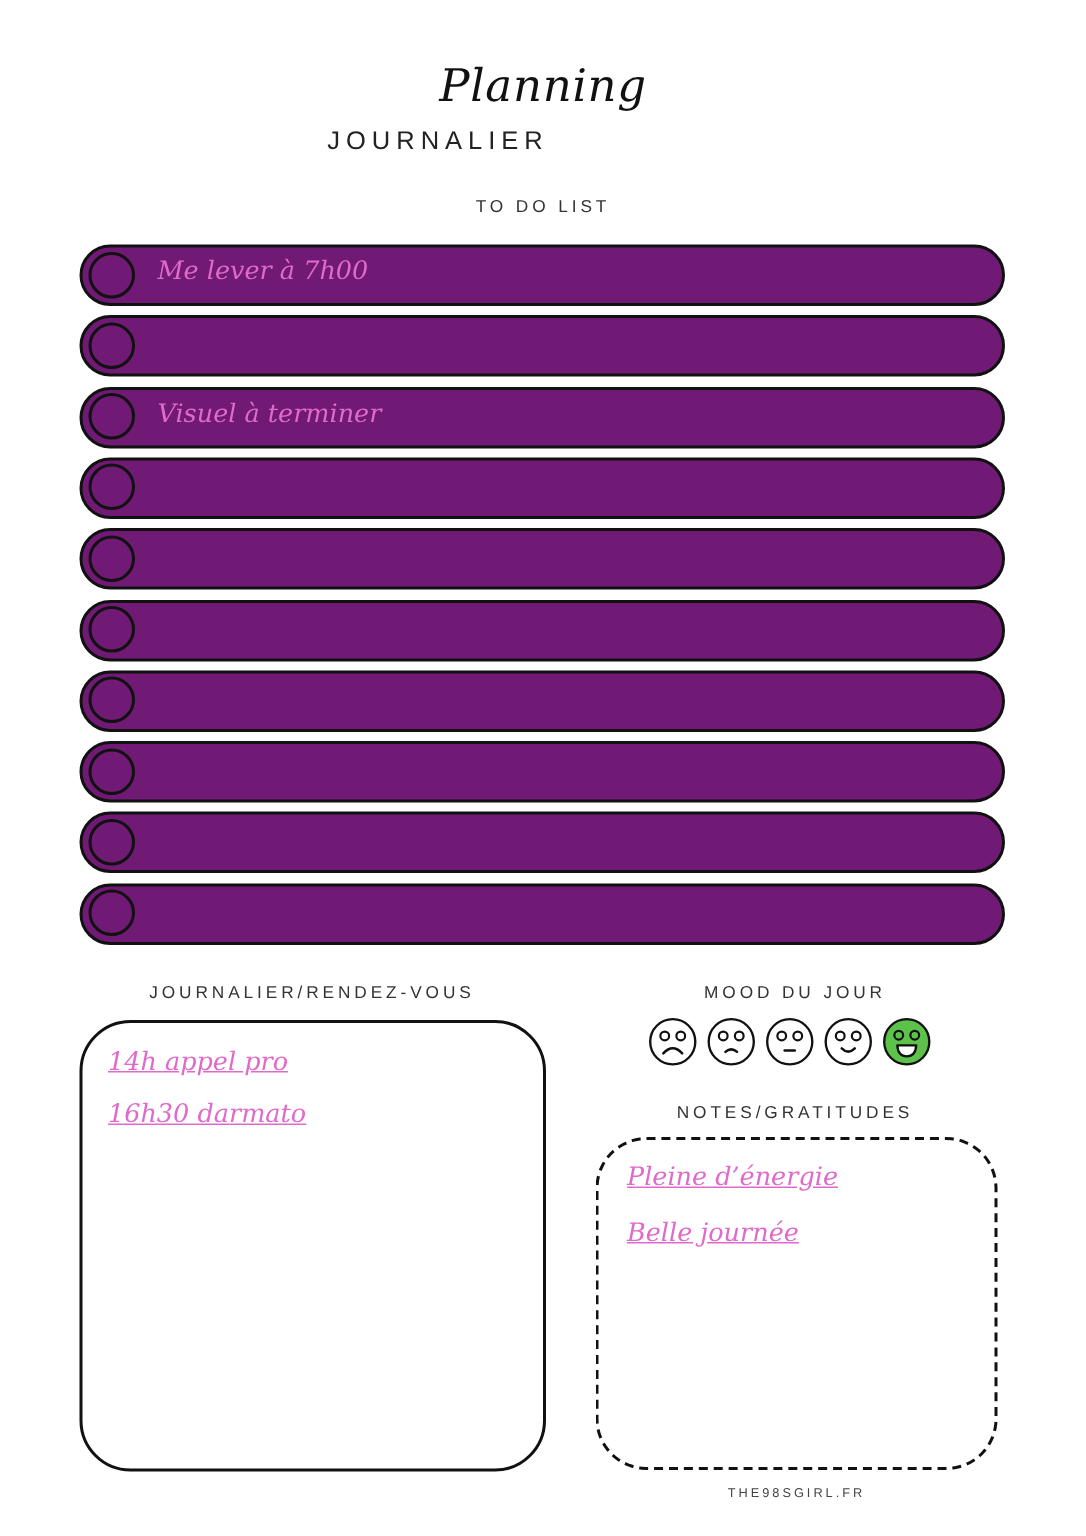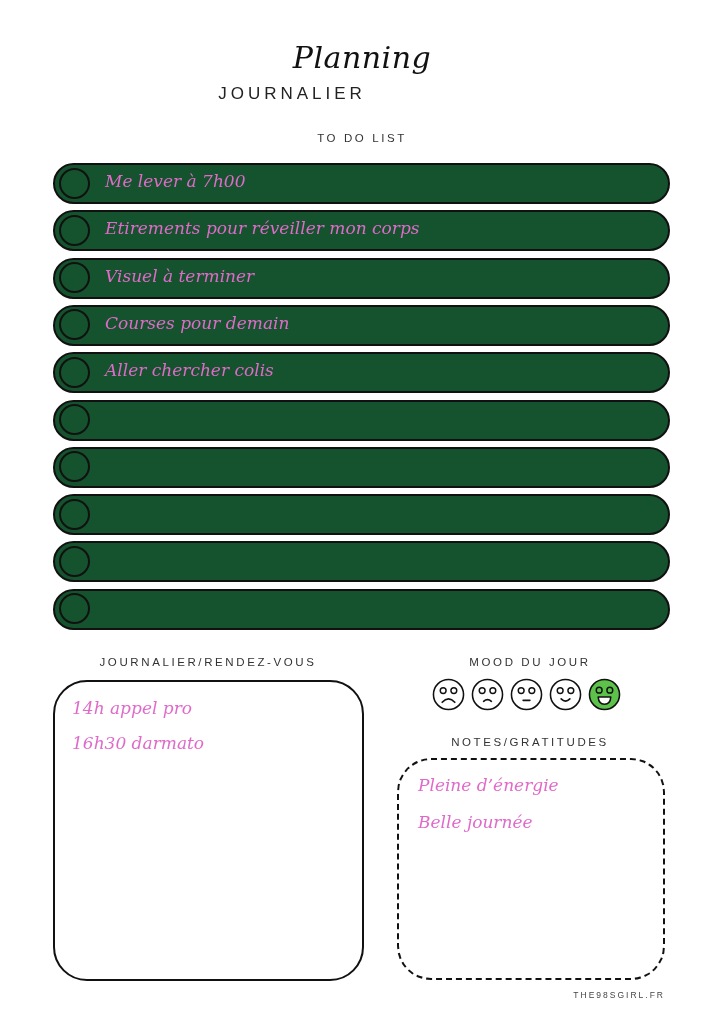--- a/index.html
+++ b/index.html
@@ -17,83 +17,80 @@
   }
   .section-label {
     position: absolute; text-align: center;
     font-family: "Liberation Sans", sans-serif; font-size: 11.5px; letter-spacing: 2.6px; color: #333;
   }
   .todo-label { left: 0; width: 724px; top: 132px; }
 
   .todo-list { position: absolute; left: 53px; top: 163px; width: 617px; }
   .todo-row {
     position: absolute; left: 0; width: 617px; height: 41px;
-    border: 2.4px solid #111; border-radius: 21px; background: #14532d;
+    border: 2.4px solid #111; border-radius: 21px; background: #701a75;
   }
   .todo-row .circle {
     position: absolute; left: 4px; top: 2.5px; width: 31px; height: 31px;
     border: 2.2px solid #111; border-radius: 50%;
   }
   .todo-row .text {
     position: absolute; left: 50px; top: 6px; white-space: nowrap;
     font-family: "DejaVu Serif", serif; font-style: italic; font-size: 17px; color: #e06ac9;
   }
 
   .important-label { left: 53px; width: 310px; top: 656px; }
   .important-box {
     position: absolute; left: 53px; top: 680px; width: 311px; height: 301px;
     border: 2.2px solid #111; border-radius: 34px;
   }
   .hand {
     position: absolute; white-space: nowrap;
-    font-family: "DejaVu Serif", serif; font-style: italic; font-size: 17px; color: #e06ac9;
+    font-family: "DejaVu Serif", serif; font-style: italic; font-size: 17px; color: #e06ac9; text-decoration: underline;
   }
 
   .mood-label { left: 420px; width: 220px; top: 656px; }
   .moods { position: absolute; left: 432px; top: 678px; height: 34px; display: flex; gap: 6px; }
   .mood { width: 33px; height: 33px; }
 
   .notes-label { left: 420px; width: 220px; top: 736px; }
   .notes-box {
     position: absolute; left: 397px; top: 758px; width: 268px; height: 222px;
     border: 2.2px dashed #111; border-radius: 34px;
   }
   .footer {
-    position: absolute; left: 397px; width: 268px; top: 990px; text-align: right;
+    position: absolute; left: 397px; width: 268px; top: 990px; text-align: center;
     font-size: 8.5px; letter-spacing: 2px; color: #444;
   }
 </style>
 </head>
 <body>
 
 <div class="title-script">Planning</div>
 <div class="title-sub">JOURNALIER</div>
 
 <div class="section-label todo-label">TO DO LIST</div>
 
 <div class="todo-list">
   <div class="todo-row" style="top:0px">
     <div class="circle"></div>
     <div class="text">Me lever à 7h00</div>
   </div>
   <div class="todo-row" style="top:47.3px">
     <div class="circle"></div>
-    <div class="text">Etirements pour réveiller mon corps</div>
   </div>
   <div class="todo-row" style="top:94.6px">
     <div class="circle"></div>
     <div class="text">Visuel à terminer</div>
   </div>
   <div class="todo-row" style="top:141.9px">
     <div class="circle"></div>
-    <div class="text">Courses pour demain</div>
   </div>
   <div class="todo-row" style="top:189.2px">
     <div class="circle"></div>
-    <div class="text">Aller chercher colis</div>
   </div>
   <div class="todo-row" style="top:236.5px">
     <div class="circle"></div>
   </div>
   <div class="todo-row" style="top:283.8px">
     <div class="circle"></div>
     <div class="text"></div>
   </div>
   <div class="todo-row" style="top:331.1px">
     <div class="circle"></div>

